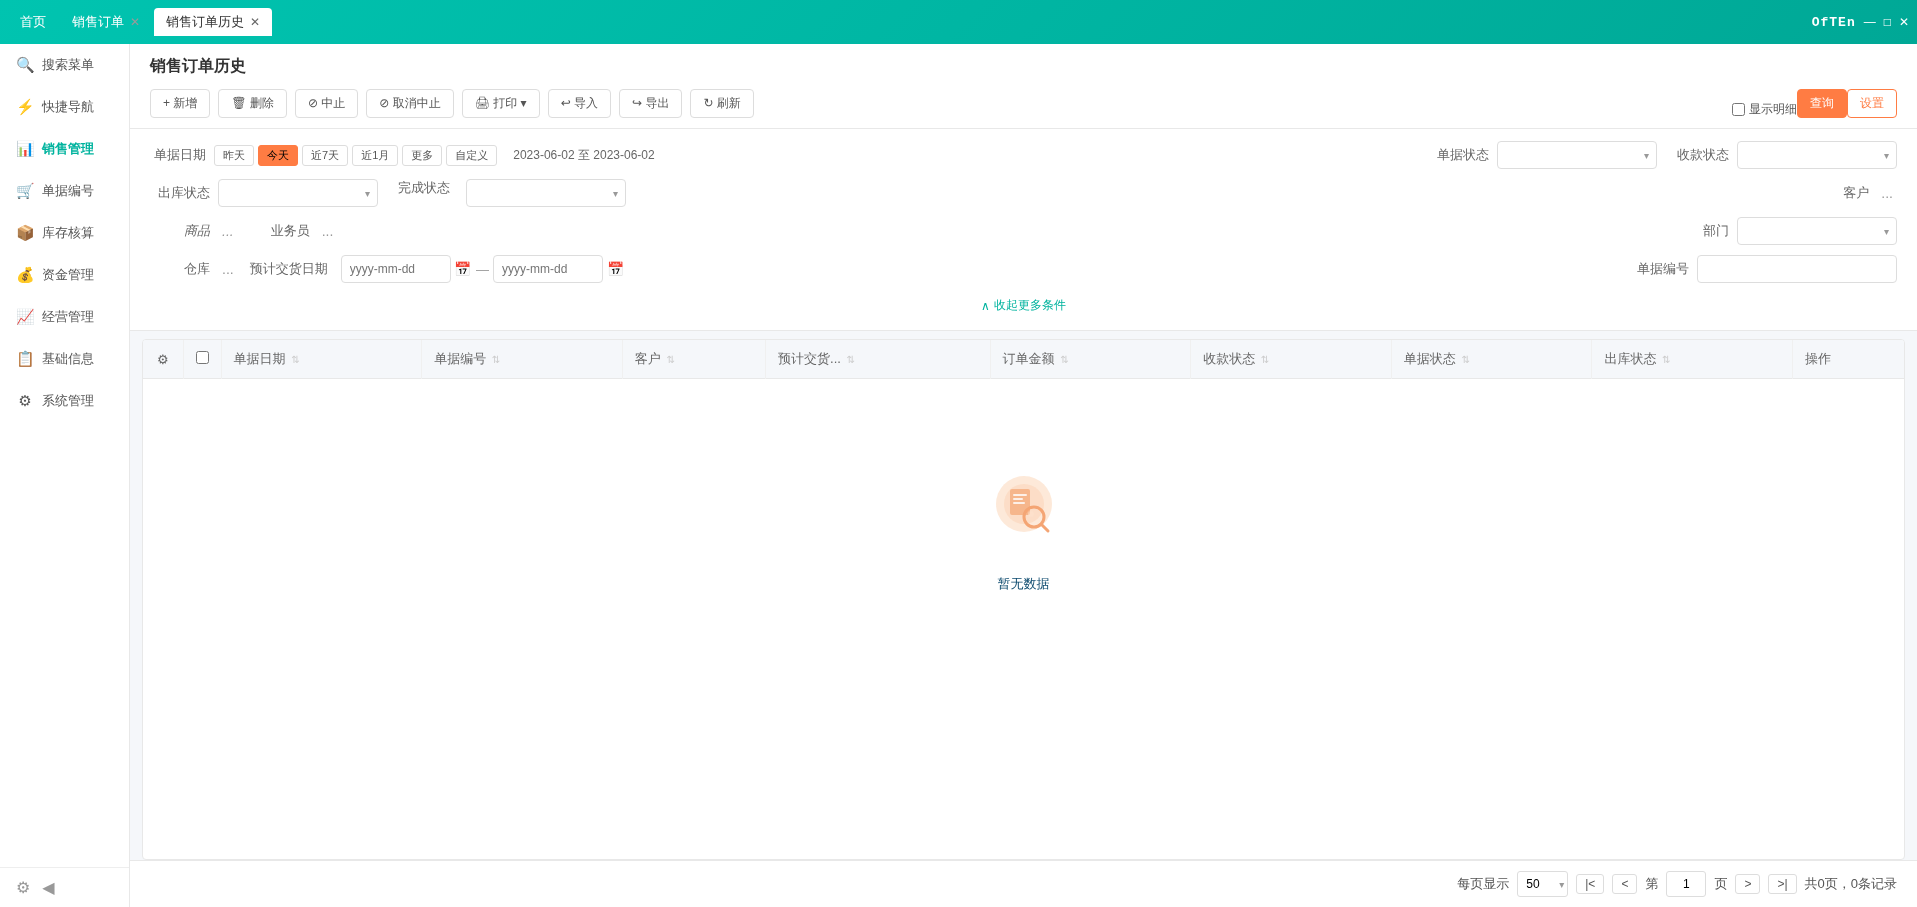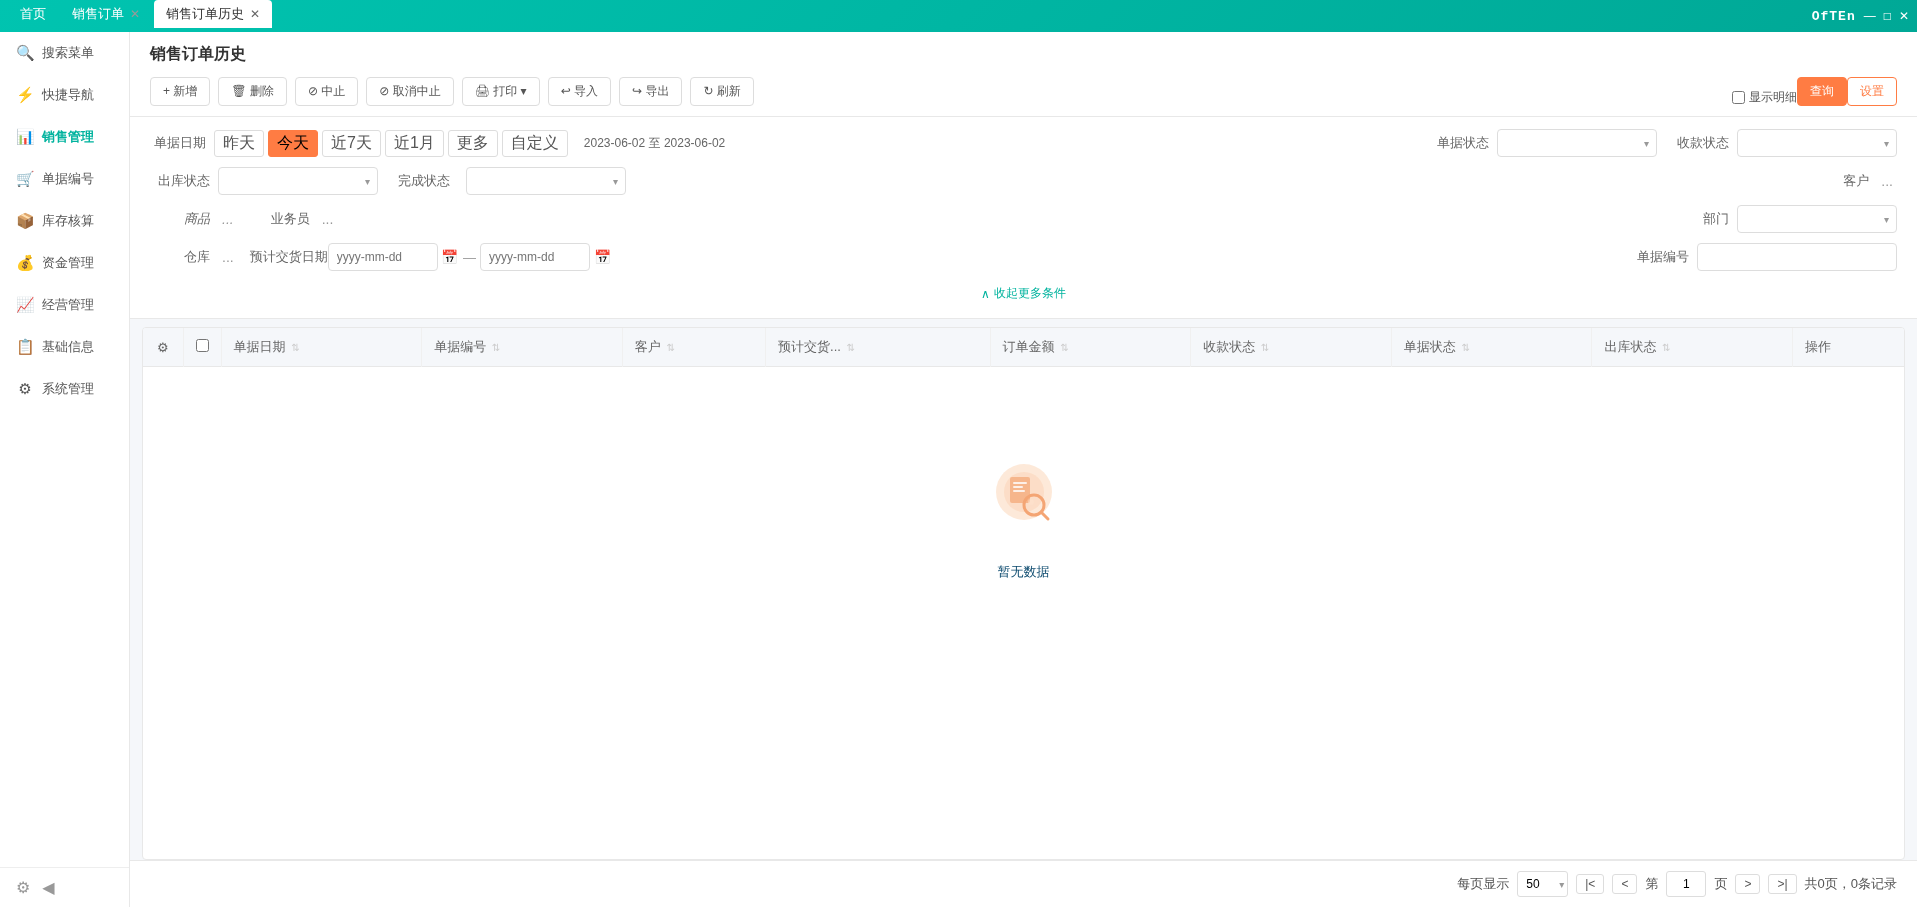--- a/index.html
+++ b/index.html
@@ -1,22 +1,23 @@
 <!DOCTYPE html>
 <html><head>
   <meta charset="utf-8">
   <style>
     * { box-sizing: border-box; margin: 0; padding: 0; }
     body { font-family: 'Microsoft YaHei', Arial, sans-serif; font-size: 13px; background: #f5f5f5; color: #333; display: flex; flex-direction: column; height: 100vh; overflow: hidden; }
 
     
     .top-bar {
       background: linear-gradient(135deg, #00c4b0, #00a896);
-      height: 32px;
-      display: flex;
+      height: 44px;
+      display: flex;
+      align-items: center;
       padding: 0 8px;
       gap: 2px;
       flex-shrink: 0;
     }
     .tab-item {
       height: 28px;
       padding: 0 12px;
       border-radius: 4px 4px 0 0;
       display: flex;
       align-items: center;
@@ -223,21 +224,21 @@
       align-items: center;
       gap: 4px;
       flex-wrap: wrap;
     }
     .quick-date-btn {
       padding: 2px 8px;
       border-radius: 3px;
       border: 1px solid #ddd;
       background: #fff;
       cursor: pointer;
-      font-size: 16px;
+      font-size: 11px;
       color: #555;
       white-space: nowrap;
     }
     .quick-date-btn.active {
       background: #ff7c43;
       color: #000000;
       border-color: #ff7c43;
     }
     .ellipsis-btn {
       color: #999;
@@ -485,21 +486,21 @@
 
       <div class="filter-row">
         <div style="display:flex;align-items:center;gap:8px;">
           <span class="filter-label">出库状态</span>
           <div class="select-wrapper">
             <select class="filter-select">
               <option></option>
             </select>
           </div>
         </div>
-        <div style="display:flex;align-items:center;gap:16px;">
+        <div style="display:flex;align-items:flex-start;gap:16px;">
           <span class="filter-label">完成状态</span>
           <div class="select-wrapper">
             <select class="filter-select">
               <option></option>
             </select>
           </div>
         </div>
         <div style="display:flex;align-items:center;gap:8px;margin-left:auto;">
           <span class="filter-label">客户</span>
           <span class="ellipsis-btn">...</span>
@@ -523,21 +524,21 @@
             </select>
           </div>
         </div>
       </div>
 
       <div class="filter-row">
         <div style="display:flex;align-items:center;gap:8px;">
           <span class="filter-label">仓库</span>
           <span class="ellipsis-btn">...</span>
         </div>
-        <div style="display:flex;align-items:center;gap:0;">
+        <div style="display:flex;align-items:center;gap:13px;">
           <span class="filter-label">预计交货日期</span>
           <div class="date-range">
             <input class="date-range-input filter-input" type="text" placeholder="yyyy-mm-dd" style="">
             <span class="date-icon">📅</span>
             <span class="date-separator">—</span>
             <input class="date-range-input filter-input" type="text" placeholder="yyyy-mm-dd" style="">
             <span class="date-icon">📅</span>
           </div>
         </div>
         <div style="display:flex;align-items:center;gap:8px;margin-left:auto;">

